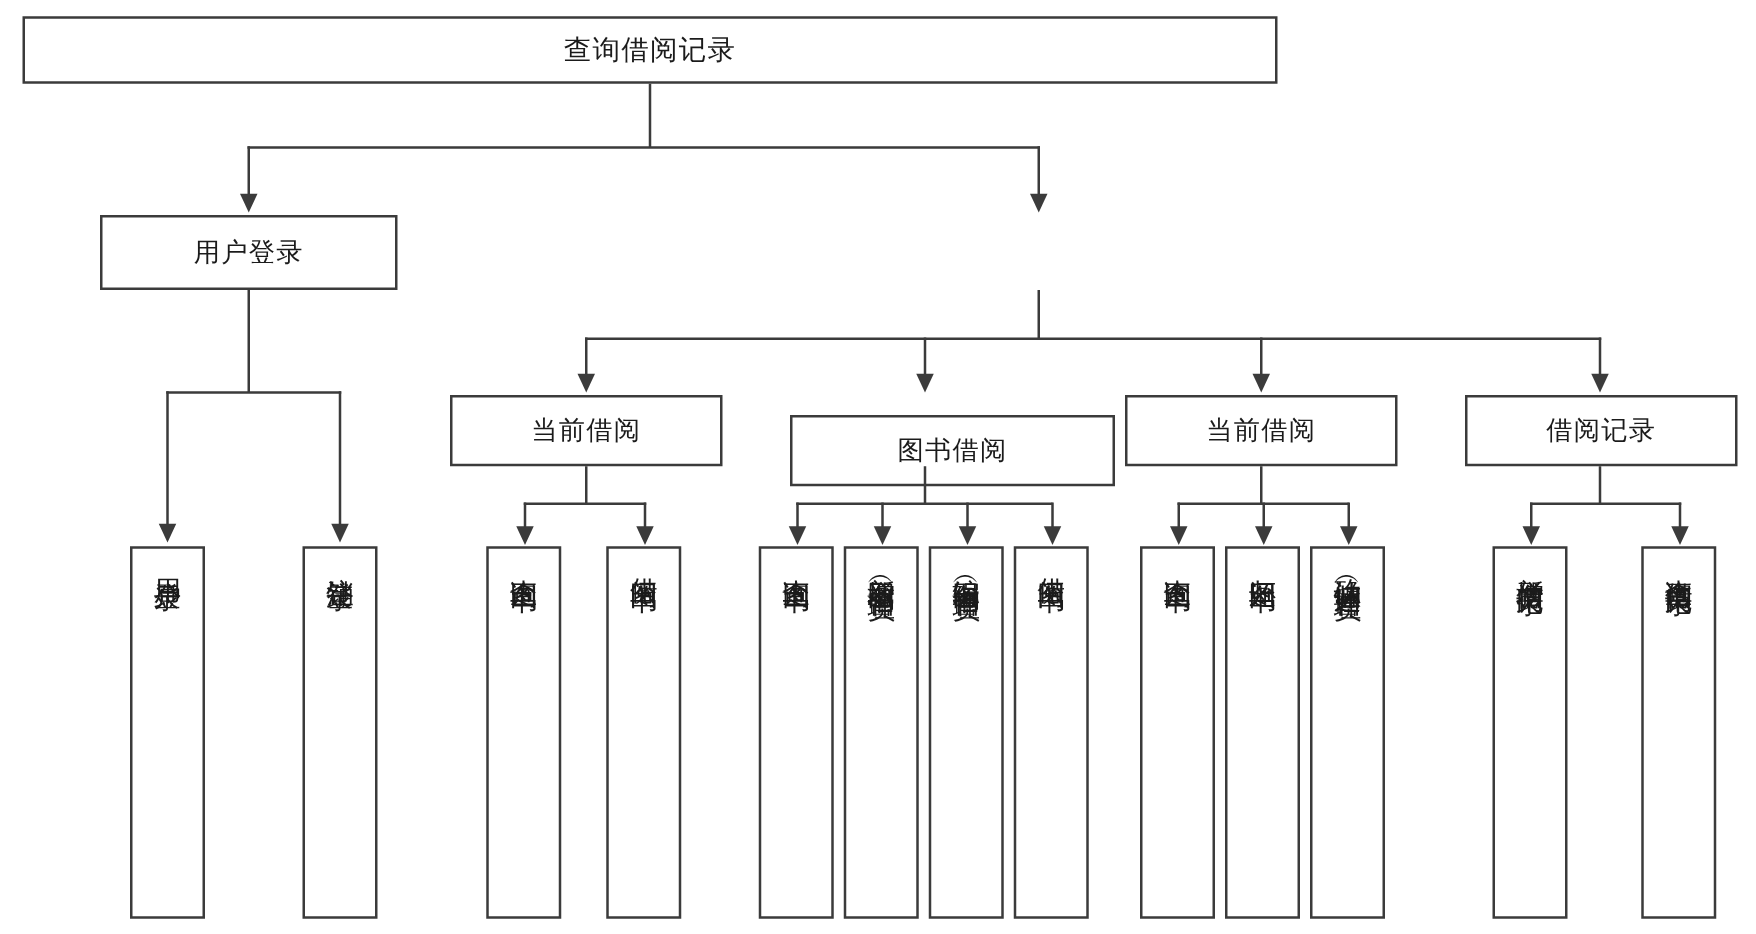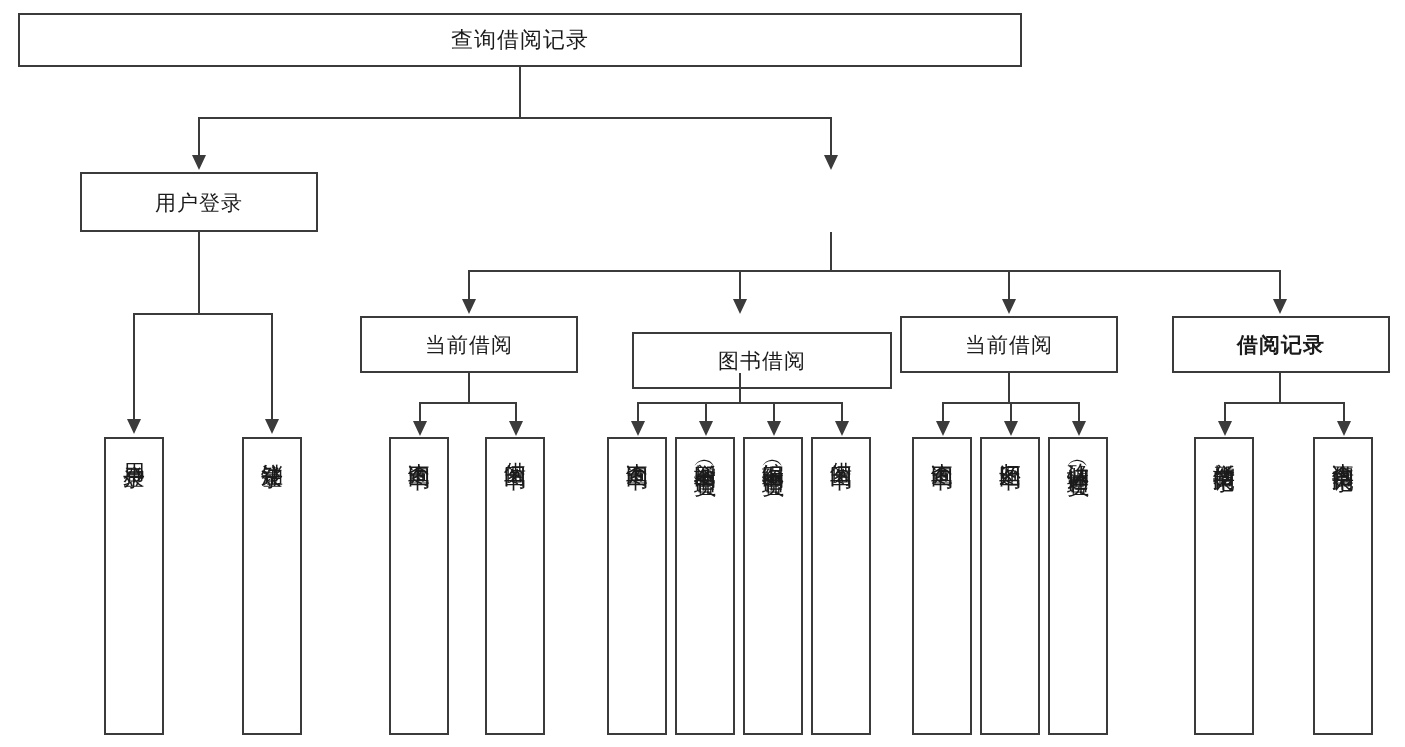--- a/index.html
+++ b/index.html
@@ -113,21 +113,21 @@
 
   <div class="node horiz" style="left:360px;top:316px;width:218px;height:57px;">
     <span>当前借阅</span>
   </div>
   <div class="node horiz" style="left:632px;top:332px;width:260px;height:57px;">
     <span>图书借阅</span>
   </div>
   <div class="node horiz" style="left:900px;top:316px;width:218px;height:57px;">
     <span>当前借阅</span>
   </div>
-  <div class="node horiz" style="left:1172px;top:316px;width:218px;height:57px;font-weight:bold;">
+  <div class="node horiz" style="left:1172px;top:316px;width:218px;height:57px;">
     <span>借阅记录</span>
   </div>
 
   <div class="ln v" style="left:468px;top:373px;height:30px;"></div>
   <div class="ln h" style="left:419px;top:402px;width:98px;"></div>
   <div class="ln v" style="left:419px;top:402px;height:20px;"></div>
   <div class="arrow" style="left:413px;top:421px;"></div>
   <div class="ln v" style="left:515px;top:402px;height:20px;"></div>
   <div class="arrow" style="left:509px;top:421px;"></div>
 

